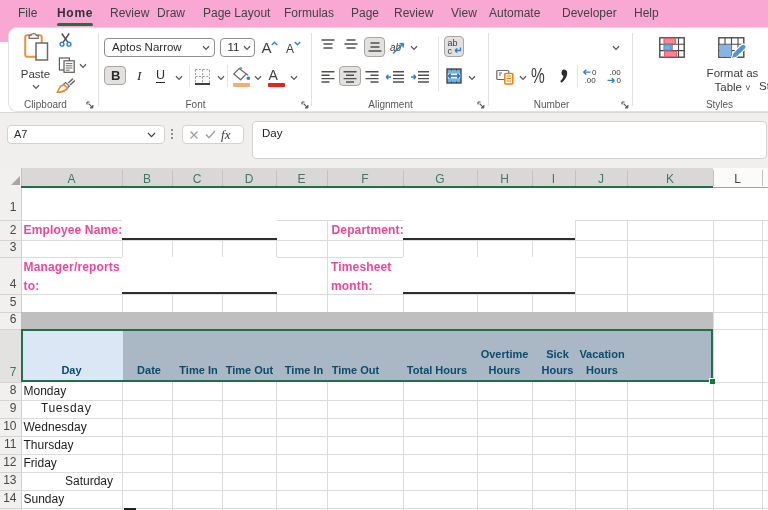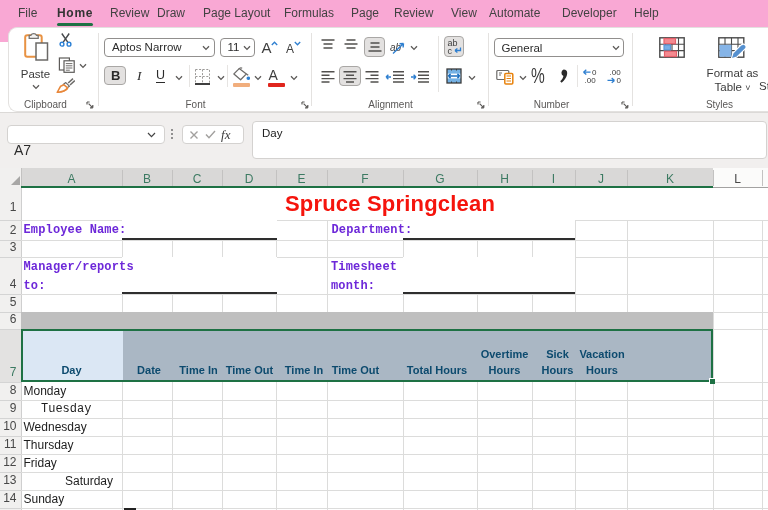--- a/index.html
+++ b/index.html
@@ -23,21 +23,21 @@
 #fstrip{position:absolute;left:0;top:112px;width:768px;height:56px;background:#f1efee;border-top:1px solid #dbd9d7;}
 .wbox{position:absolute;background:#fff;border:1px solid #d4d2d0;border-radius:4px;box-sizing:border-box;}
 
 #grid{position:absolute;left:0;top:168px;width:768px;height:342px;background:#fff;}
 .vln{position:absolute;width:1px;background:#dcdcdb;}
 .hln{position:absolute;height:1px;background:#dcdcdb;}
 .hdrsep{position:absolute;top:2px;height:16px;width:1px;background:#c3c2c1;}
 .hdrletter{position:absolute;top:3.5px;font-size:12px;color:#3c7a62;text-align:center;}
 .rnum{position:absolute;left:0;width:16.5px;text-align:right;font-size:12px;color:#474747;line-height:13px;}
 .cellt{position:absolute;font-size:12px;color:#1d1d1d;white-space:nowrap;}
-.blab{position:absolute;font-size:12px;font-weight:bold;color:#6d28d9;letter-spacing:0.15px;white-space:nowrap;line-height:19.5px;font-family:Liberation Mono, monospace;}
+.blab{position:absolute;font-size:12px;font-weight:bold;color:#ec4899;letter-spacing:0.15px;white-space:nowrap;line-height:19.5px;}
 .fld{position:absolute;background:#fff;border-bottom:2px solid #2e2e2e;box-sizing:border-box;}
 .h7{position:absolute;font-size:11px;font-weight:bold;color:#0c4a6e;text-align:center;line-height:16px;}
 </style></head><body>
 <div id="app">
 
 <div id="tabrow">
  <span style="left:18px">File</span>
  <span class="home" style="left:57px">Home</span>
  <span style="left:110px">Review</span>
  <span style="left:157px">Draw</span>
@@ -201,23 +201,20 @@
   <path d="M2.2 8 H13.8 M2.2 8 L4.6 5.9 M2.2 8 L4.6 10.1 M13.8 8 L11.4 5.9 M13.8 8 L11.4 10.1" stroke="#1b6fc0" stroke-width="1.4" fill="none"></path>
   <path d="M5.5 1 V2.5 M10.5 1 V2.5 M5.5 13.5 V15 M10.5 13.5 V15" stroke="#3b3b3b" stroke-width="1"></path>
  </svg>
  <svg class="chev" style="left:467.5px;top:47.5px;" width="8" height="6" viewBox="0 0 8 6">
         <path d="M1 1.2 L4 4.4 L7 1.2" fill="none" stroke="#5c5a58" stroke-width="1.3"></path>
       </svg>
  <svg class="ab" style="left:477px;top:74px;" width="8" height="8" viewBox="0 0 8 8">
   <path d="M1 1 H3.6 M1 1 V3.6 M2.6 2.6 L6.8 6.8 M6.8 6.8 V4 M6.8 6.8 H4" stroke="#5c5a58" stroke-width="1.2" fill="none"></path>
  </svg>
 
- <div class="combo" style="left:493.5px;top:11px;width:130.5px;height:19px;">
-        <span class="ct">General</span>
-      </div>
  <svg class="chev" style="left:612px;top:17.5px;" width="8" height="6" viewBox="0 0 8 6">
         <path d="M1 1.2 L4 4.4 L7 1.2" fill="none" stroke="#5c5a58" stroke-width="1.3"></path>
       </svg>
  <svg class="ab" style="left:495.5px;top:42px;" width="18" height="16" viewBox="0 0 18 16">
   <rect x="0.8" y="1.5" width="12" height="9" rx="1" fill="#fff" stroke="#6d6b69" stroke-width="1.2"></rect>
   <path d="M3 4 h3 M3 6 h2" stroke="#6d6b69" stroke-width="1"></path>
   <rect x="8.8" y="4.5" width="8" height="10.5" rx="1" fill="#fff" stroke="#e8820c" stroke-width="1.5"></rect>
   <path d="M10.5 7 h4.5 M10.5 9.5 h4.5 M10.5 12 h4.5" stroke="#e8820c" stroke-width="1.1"></path>
  </svg>
  <svg class="chev" style="left:518.5px;top:47.5px;" width="8" height="6" viewBox="0 0 8 6">
@@ -254,21 +251,21 @@
   <path d="M0.8 7.2 H25.8 M0.8 13.6 H25.8 M7 0.8 V20.2 M13.5 0.8 V20.2 M20 0.8 V20.2" stroke="#4a4a4a" stroke-width="1.1"></path>
   <path d="M1.5 7.8 h12 v12 h-12 z" fill="#85b4e7"></path>
   <path d="M25.2 5.8 L15 16 L13.2 21.8 L19 20 L27.2 11.8 a2.6 2.6 0 0 0 -3.7 -3.7 z" fill="#5590cf" stroke="#fff" stroke-width="1.1"></path>
  </svg>
  <div class="ab" style="left:703px;top:38.5px;width:59px;text-align:center;font-size:11.5px;color:#3b3b3b;line-height:14.5px;">Format as<br>Table <span style="font-size:9px;">˅</span></div>
  <div class="ab" style="left:759px;top:52.5px;font-size:11.5px;color:#3b3b3b;">St</div>
 </div>
 
 <div id="fstrip"></div>
 <div class="wbox" style="left:7px;top:125px;width:158px;height:19px;"></div>
-<div class="ab" style="left:14px;top:142px;font-size:14px;color:#2b2b2b;text-align:center;">A7</div>
+<div class="ab" style="left:14px;top:128px;font-size:11px;color:#2b2b2b;text-align:center;">A7</div>
 <svg class="ab" style="left:147px;top:131.5px;" width="9" height="6" viewBox="0 0 9 6">
       <path d="M1 1 L4.5 4.6 L8 1" fill="none" stroke="#444" stroke-width="1.2"></path>
     </svg>
 <div class="ab" style="left:171px;top:129px;width:2px;height:2px;background:#707070;border-radius:50%;box-shadow:0 4px 0 #707070,0 8px 0 #707070;"></div>
 <div class="wbox" style="left:182px;top:125px;width:62px;height:19px;"></div>
 <svg class="ab" style="left:189px;top:129.5px;" width="10" height="10" viewBox="0 0 10 10">
       <path d="M1.5 1.5 L8.5 8.5 M8.5 1.5 L1.5 8.5" stroke="#a2a09e" stroke-width="1.4" fill="none"></path>
     </svg>
 <svg class="ab" style="left:205px;top:130px;" width="11" height="9" viewBox="0 0 11 9">
       <path d="M1 4.5 L4 7.8 L10 1" stroke="#a2a09e" stroke-width="1.4" fill="none"></path>
@@ -363,21 +360,20 @@
  <div class="hln" style="left:713px;top:161px;width:55px;"></div>
  <div class="hln" style="left:713px;top:213.5px;width:55px;"></div>
  <div class="hln" style="left:21px;top:232px;width:747px;"></div>
  <div class="hln" style="left:21px;top:250px;width:747px;"></div>
  <div class="hln" style="left:21px;top:268px;width:747px;"></div>
  <div class="hln" style="left:21px;top:286px;width:747px;"></div>
  <div class="hln" style="left:21px;top:304px;width:747px;"></div>
  <div class="hln" style="left:21px;top:322px;width:747px;"></div>
  <div class="hln" style="left:21px;top:340px;width:747px;"></div>
 
- <div class="ab" style="left:240px;top:23px;width:300px;text-align:center;font-size:22px;font-weight:bold;color:#f5140c;letter-spacing:0.2px;">Spruce Springclean</div>
 
  <div class="fld" style="left:122px;top:51.5px;width:155px;height:20.5px;"></div>
  <div class="fld" style="left:403px;top:51.5px;width:171.5px;height:20.5px;"></div>
  <div class="fld" style="left:122px;top:89px;width:155px;height:36.5px;"></div>
  <div class="fld" style="left:403px;top:89px;width:171.5px;height:36.5px;"></div>
  <div class="blab" style="left:23.5px;top:53px;">Employee Name:</div>
  <div class="blab" style="left:331.5px;top:53px;">Department:</div>
  <div class="blab" style="left:331px;top:89.5px;">Timesheet<br>month:</div>
  <div class="blab" style="left:23.5px;top:89.5px;">Manager/reports<br>to:</div>
 

